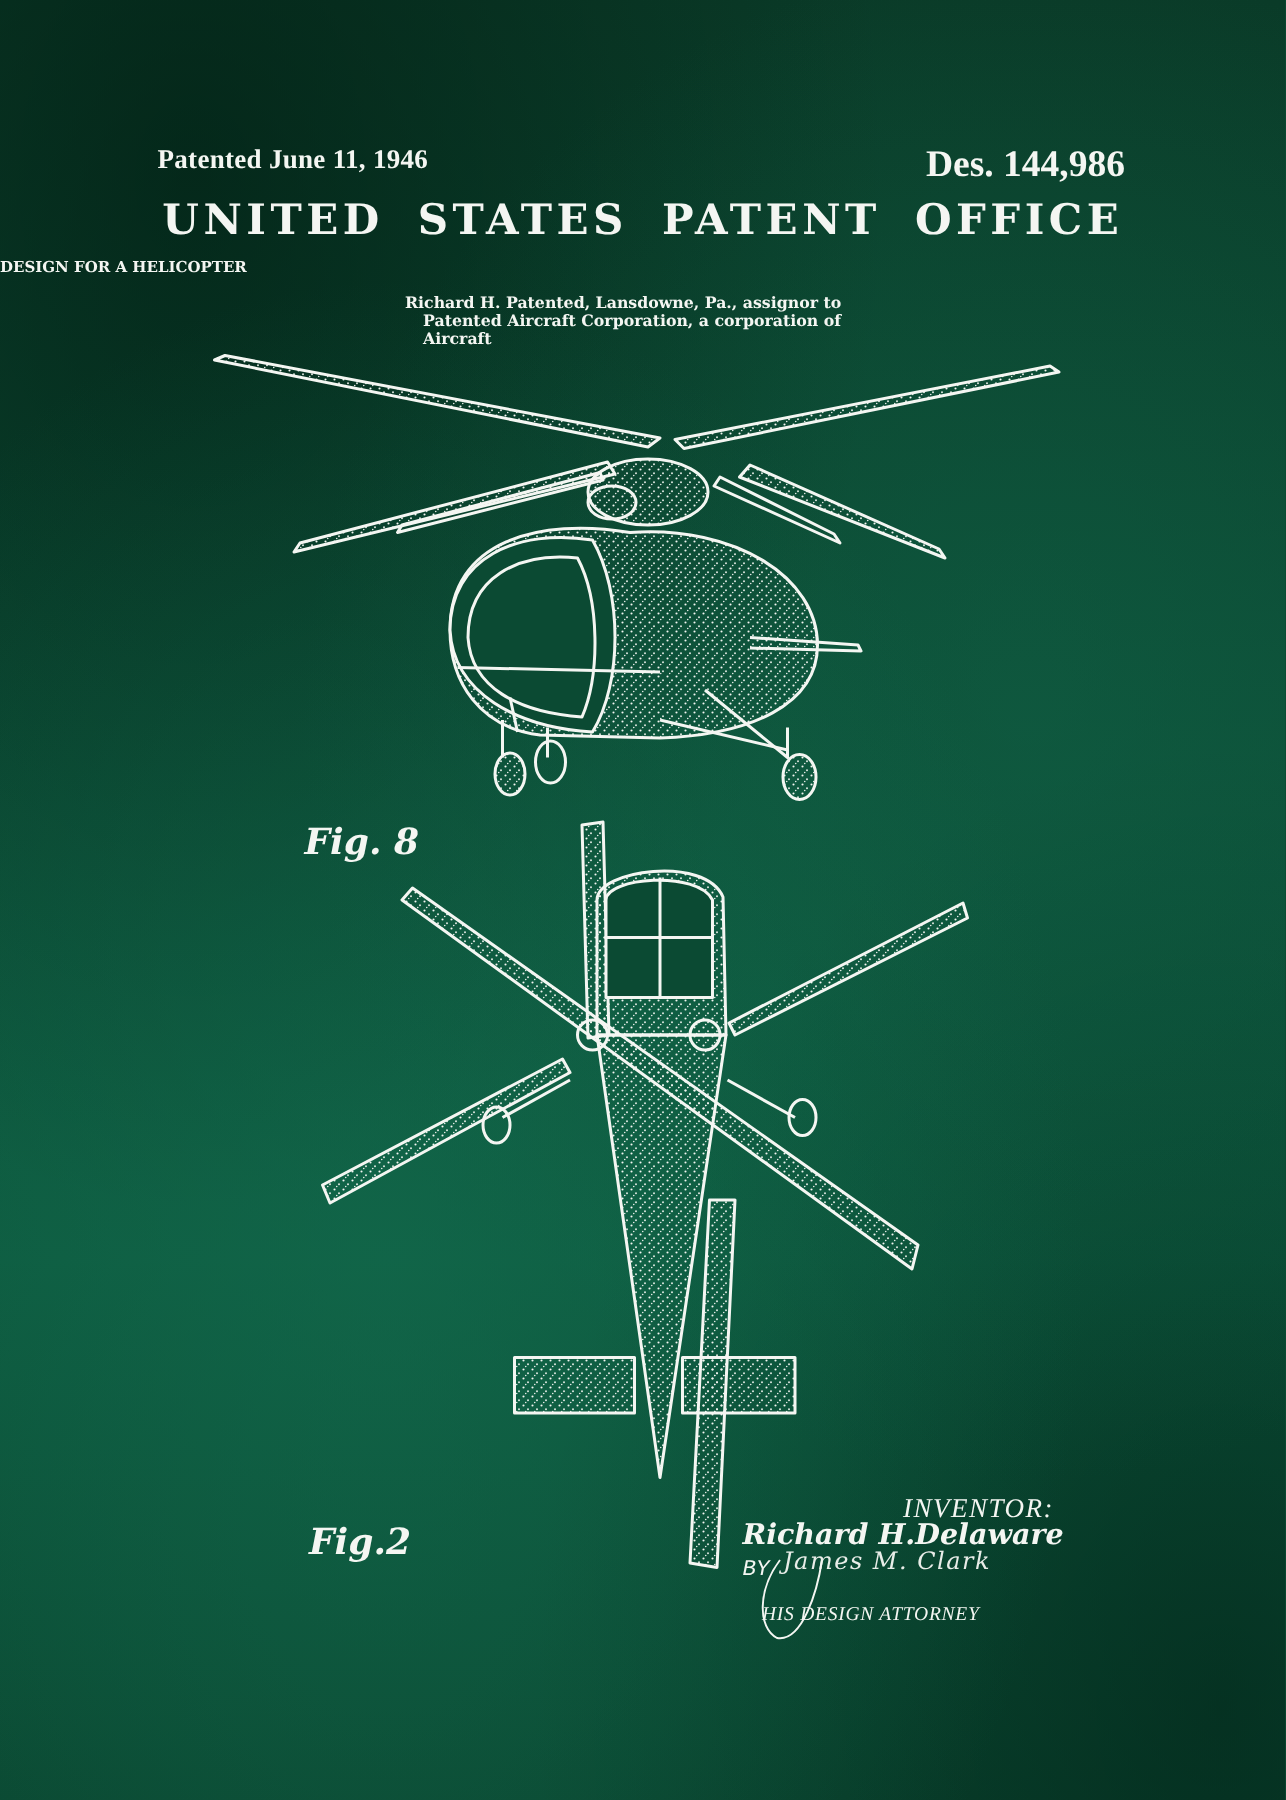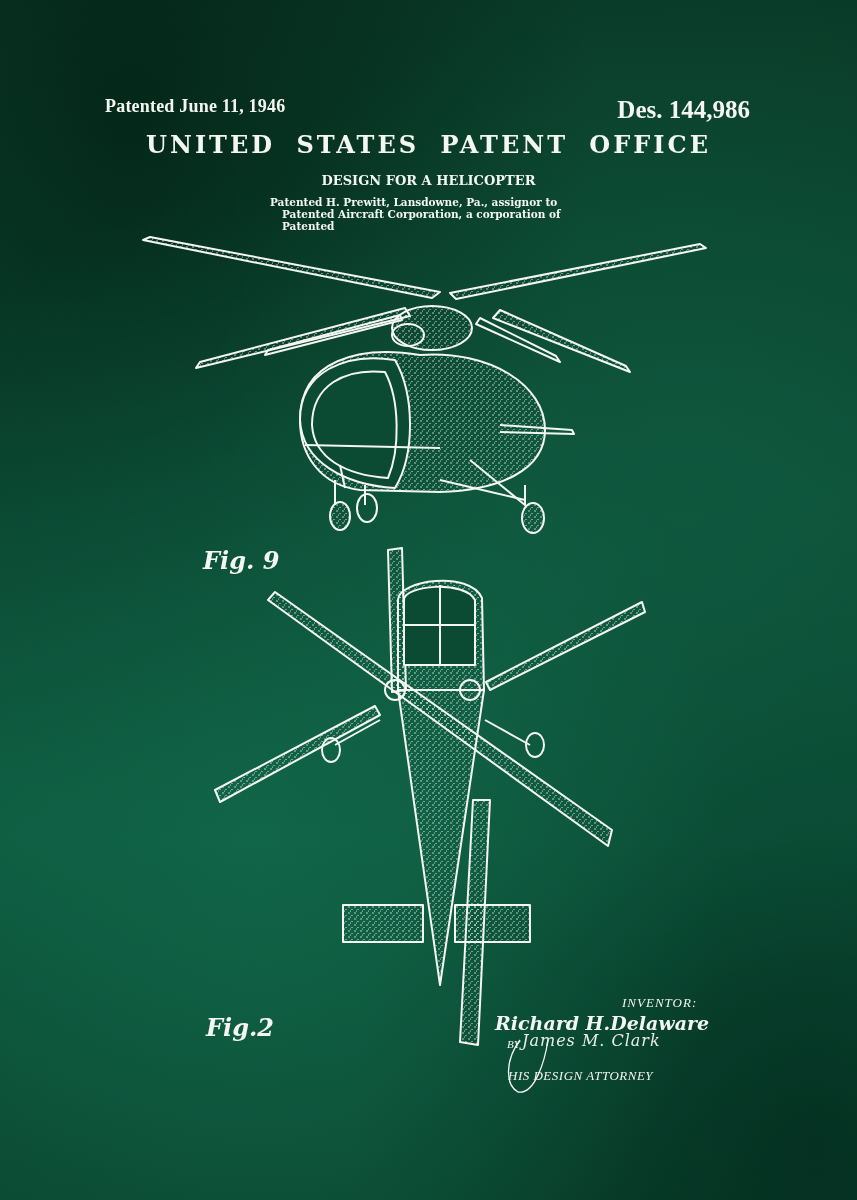--- a/index.html
+++ b/index.html
@@ -26,51 +26,51 @@
       font-family: "Liberation Serif", serif; font-weight: bold;
       font-size: 18px; letter-spacing: 0.2px;
     }
     .des-number {
       font-family: "Liberation Serif", serif; font-weight: bold;
       font-size: 25px;
     }
     .office-title {
       position: absolute; left: 0; right: 0; top: 130px; text-align: center;
       font-family: "DejaVu Serif", serif; font-weight: bold;
-      font-size: 24px; letter-spacing: 3px; word-spacing: 10px;
+      font-size: 28px; letter-spacing: 3px; word-spacing: 10px;
     }
     .design-for {
-      position: absolute; left: 0; right: 0; top: 173px; text-align: center;
-      font-family: "DejaVu Serif", serif; font-weight: bold; font-size: 13px;
+      position: absolute; left: 0; right: 0; top: 173px; text-align: left;
+      font-family: "DejaVu Serif", serif; font-weight: bold; font-size: 10px;
     }
     .assignor {
       position: absolute; left: 270px; top: 196px; width: 320px;
       font-family: "DejaVu Serif", serif; font-weight: bold; font-size: 10.5px;
       line-height: 12px;
     }
     .assignor div.indent { padding-left: 12px; }
     .fig-label {
       position: absolute;
       font-family: "DejaVu Serif", serif; font-style: italic; font-weight: bold;
       font-size: 24px;
     }
     .fig1 { left: 203px; top: 546px; }
     .fig2 { left: 206px; top: 1013px; }
     .inventor-block { position: absolute; left: 490px; top: 995px; width: 230px; }
     .inventor-label {
-      position: absolute; left: 132px; top: 0;
-      font-family: "Liberation Serif", serif; font-style: italic; font-size: 13px; letter-spacing: 1px;
+      position: absolute; left: 112px; top: 0;
+      font-family: "Liberation Serif", serif; font-style: italic; font-size: 18px; letter-spacing: 1px;
     }
     .inventor-name {
       position: absolute; left: 5px; top: 17px;
       font-family: "DejaVu Serif", serif; font-style: italic; font-weight: bold; font-size: 19px;
     }
     .by-label {
       position: absolute; left: 5px; top: 43px;
-      font-family: Liberation Serif, serif; font-style: italic; font-size: 11px; margin-left: 12px;
+      font-family: Liberation Mono, monospace; font-style: italic; font-size: 15px;
     }
     .attorney-sig {
       position: absolute; left: 32px; top: 36px;
       font-family: "DejaVu Serif", serif; font-style: italic; font-size: 16px;
       opacity: 0.95; letter-spacing: 1px;
     }
     .attorney-label {
       position: absolute; left: 18px; top: 73px;
       font-family: "Liberation Serif", serif; font-style: italic; font-size: 13px; letter-spacing: 0.5px;
     }
@@ -81,23 +81,23 @@
 
 <div class="bg"></div>
 
 <div class="header-top">
   <span class="patented">Patented June 11, 1946</span>
   <span class="des-number">Des. 144,986</span>
 </div>
 <div class="office-title">UNITED STATES PATENT OFFICE</div>
 <div class="design-for">DESIGN FOR A HELICOPTER</div>
 <div class="assignor">
-  <div>Patented H. Prewitt, Lansdowne, Pa., assignor to</div>
+  <div>Richard H. Patented, Lansdowne, Pa., assignor to</div>
   <div class="indent">Patented Aircraft Corporation, a corporation of</div>
-  <div class="indent">Patented</div>
+  <div class="indent">Aircraft</div>
 </div>
 
 <svg class="drawing" width="857" height="1200" viewBox="0 0 857 1200">
   <defs>
     <pattern id="stipple" width="6" height="6" patternUnits="userSpaceOnUse">
       <rect width="6" height="6" fill="none"></rect>
       <circle cx="1" cy="1" r="0.7" fill="#f4f6f2"></circle>
       <circle cx="4" cy="3.5" r="0.6" fill="#f4f6f2"></circle>
       <circle cx="2.5" cy="5" r="0.5" fill="#f4f6f2"></circle>
     </pattern>
@@ -158,21 +158,21 @@
     <ellipse cx="535" cy="745" rx="9" ry="12"></ellipse>
     <circle cx="395" cy="690" r="10"></circle>
     <circle cx="470" cy="690" r="10"></circle>
   </g>
 
   <g stroke="#f4f6f2" fill="none" stroke-width="1.3">
     <path d="M520 1040 C505 1060, 505 1085, 518 1092 C535 1095, 545 1060, 548 1040"></path>
   </g>
 </svg>
 
-<div class="fig-label fig1">Fig. 9</div>
+<div class="fig-label fig1">Fig. 8</div>
 <div class="fig-label fig2">Fig.2</div>
 
 <div class="inventor-block">
   <span class="inventor-label">INVENTOR:</span>
   <span class="inventor-name">Richard H.Delaware</span>
   <span class="by-label">BY</span>
   <span class="attorney-sig">James M. Clark</span>
   <span class="attorney-label">HIS DESIGN ATTORNEY</span>
 </div>
 

